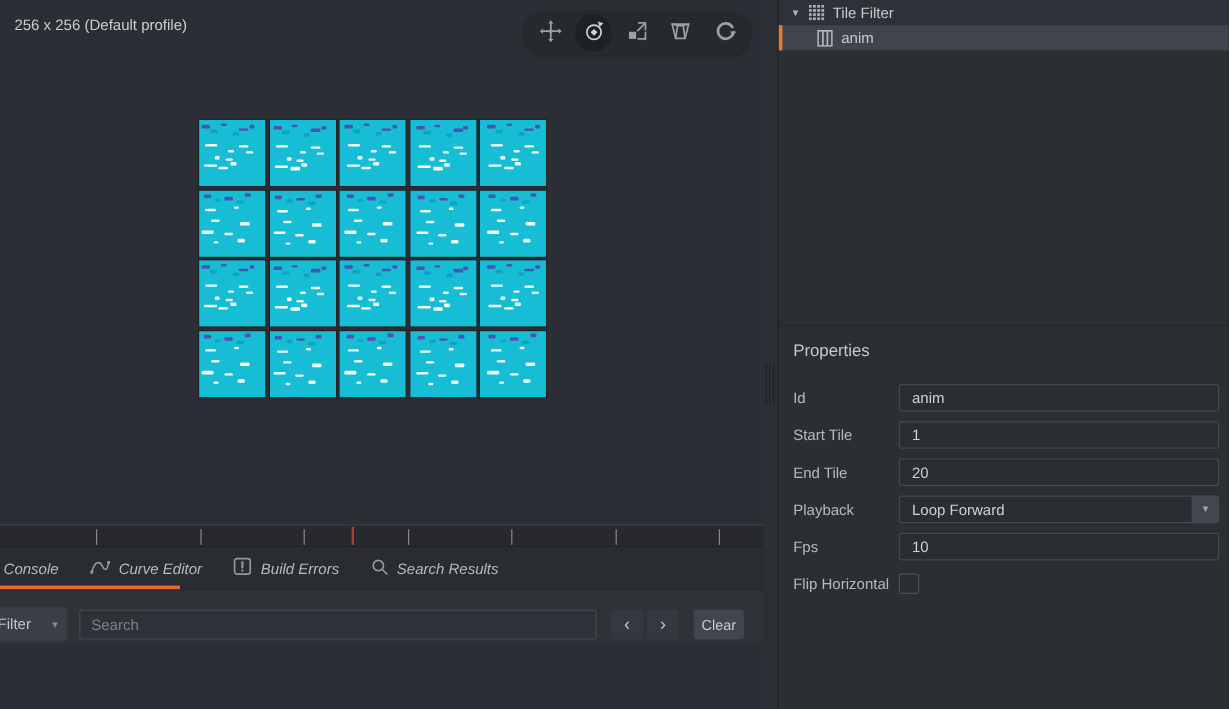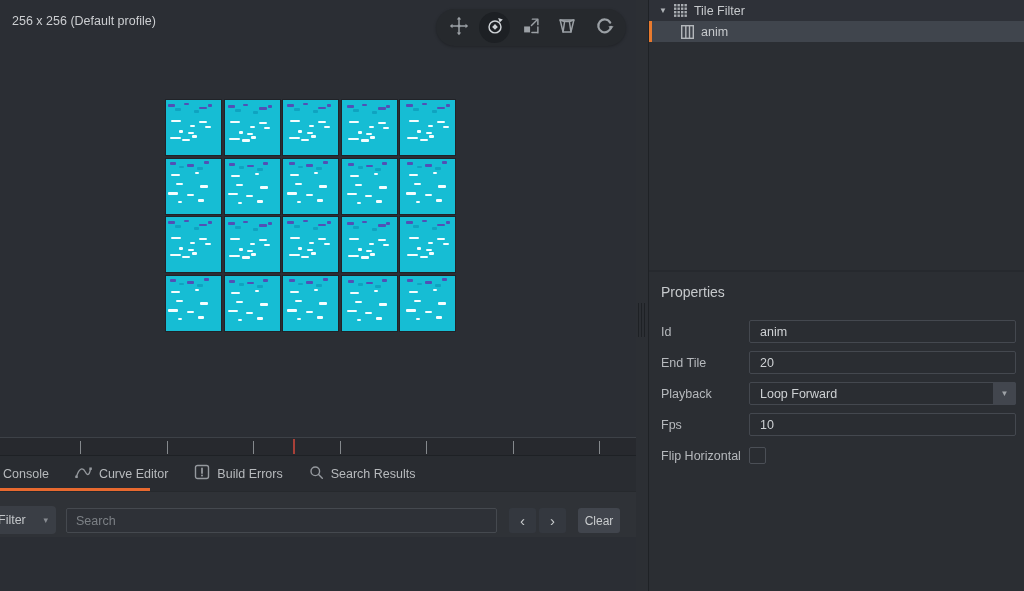--- a/index.html
+++ b/index.html
@@ -32,21 +32,21 @@
 
   .h-grip{position:absolute;left:291px;top:458px;width:62px;height:6px;cursor:row-resize;}
   .h-grip span{display:block;height:1px;background:#5a5e64;margin-bottom:2px;}
 
   .v-split{position:absolute;left:636px;top:0;width:12px;height:591px;background:#2c2f34;cursor:col-resize;}
   .v-grip{position:absolute;left:2px;top:303px;width:8px;height:34px;
           background:linear-gradient(90deg,#1e2125 1px,transparent 1px,transparent 3px,#1e2125 3px,#1e2125 4px,transparent 4px,transparent 6px,#1e2125 6px,#1e2125 7px,transparent 7px);}
 
   
   .bottom{position:absolute;left:0;top:456px;width:636px;height:135px;}
-  .tabs{position:relative;height:36px;display:flex;align-items:center;background:#292c31;border-bottom:1px solid #26292d;box-sizing:border-box;}
+  .tabs{position:relative;height:36px;display:flex;align-items:center;background:#292c31;border-bottom:1px solid #26292d;box-sizing:border-box;font-style:italic;}
   .tab{height:100%;display:flex;align-items:center;gap:7px;padding:0 13px;color:#b7babd;font-size:12.5px;cursor:pointer;white-space:nowrap;}
   .tab:first-child{padding-left:3px;}
   .tab svg{stroke:#95999e;fill:none;stroke-width:1.4;stroke-linecap:round;}
   .tab svg .fil{fill:#95999e;stroke:none;}
   .tab-indicator{position:absolute;left:0;bottom:0;width:150px;height:3.5px;}
 
   .filter-row{position:relative;height:45px;background:#2f3237;display:flex;align-items:flex-start;}
   .filter-row > *{margin-top:16px;}
   .filter-dd{margin-left:-14px;width:70px;height:28px;margin-top:14px;background:#3a3e45;border-radius:4px;
              display:flex;align-items:center;padding:0 8px 0 12px;box-sizing:border-box;gap:8px;cursor:pointer;}
@@ -583,20 +583,24 @@
     </div>
 
     <div class="properties">
       <div class="prop-title">Properties</div>
 
       <div class="prop-row">
         <div class="prop-label">Id</div>
         <div class="prop-field"><input class="text-input" value="anim" style=""></div>
       </div>
       <div class="prop-row">
+        <div class="prop-label">Start Tile</div>
+        <div class="prop-field"><input class="text-input" value="1" style=""></div>
+      </div>
+      <div class="prop-row">
         <div class="prop-label">End Tile</div>
         <div class="prop-field"><input class="text-input" value="20" style=""></div>
       </div>
       <div class="prop-row">
         <div class="prop-label">Playback</div>
         <div class="prop-field">
           <div class="dropdown">
             <span>Loop Forward</span>
             <span class="dd-btn">▼</span>
           </div>

